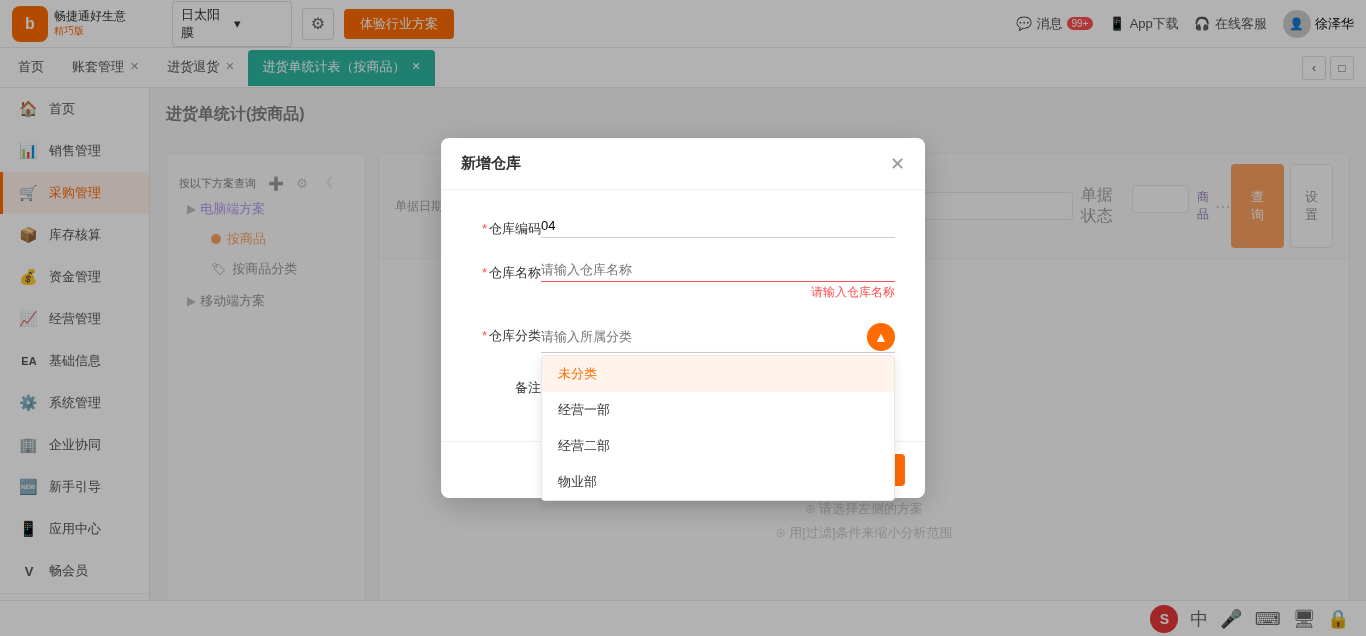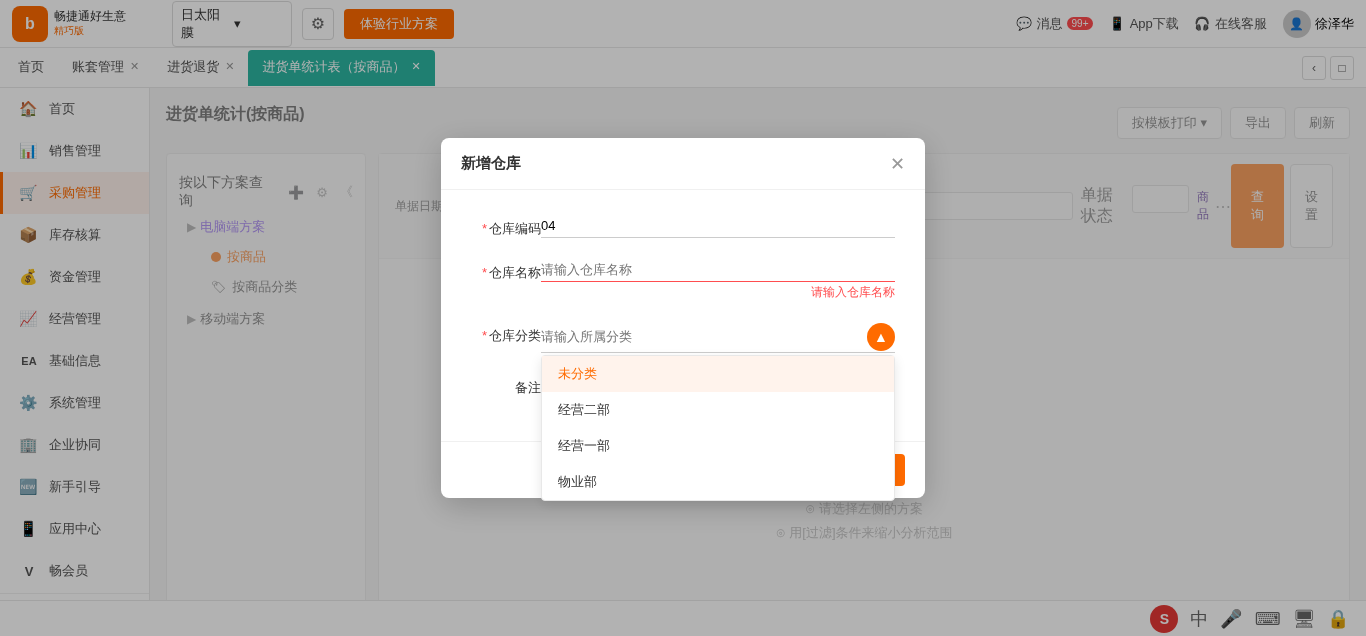--- a/index.html
+++ b/index.html
@@ -381,21 +381,21 @@
       font-size: 13px;
     }
 
     
     .bg-content {
       filter: blur(0px);
       opacity: 0.6;
     }
     .page-title-row {
       display: flex;
-      align-items: center;
+      align-items: flex-start;
       justify-content: space-between;
       margin-bottom: 12px;
     }
     .action-btns { display: flex; gap: 8px; }
     .btn-query {
       background: #ff6b00;
       color: white;
       border: none;
       border-radius: 4px;
       padding: 24px 20px;
@@ -604,38 +604,27 @@
 
     <div class="sidebar-footer">
       <span style="cursor:pointer;font-size:18px;color:#ff6b00;">⚙</span>
       <span style="cursor:pointer;font-size:18px;color:#aaa;">📢</span>
     </div>
   </div>
 
   <div class="content-area bg-content">
     <div class="page-title-row">
       <div class="page-title">进货单统计(按商品)</div>
-      <div class="action-btns">
-        <button class="btn-outline">
-          <span>按模板打印</span> ▾
-        </button>
-        <button class="btn-outline">
-          <span>导出</span>
-        </button>
-        <button class="btn-outline">
-          <span>刷新</span>
-        </button>
-      </div>
     </div>
 
     <div class="content-cols">
       <div class="left-panel">
         <div class="scheme-section">
           <div class="filter-row">
-            <span style="font-size:14px;color:#333;">按以下方案查询</span>
+            <span style="font-size:11px;color:#333;">按以下方案查询</span>
             <span style="color:#ff6b00;cursor:pointer;">➕</span>
             <span style="color:#aaa;cursor:pointer;">⚙</span>
             <span style="color:#aaa;cursor:pointer;">《</span>
           </div>
           <div style="padding-left:8px;">
             <div style="display:flex;align-items:center;gap:4px;margin-bottom:6px;">
               <span style="color:#999;font-size:12px;">▶</span>
               <span style="font-size:13px;color:#8b5cf6;">电脑端方案</span>
             </div>
             <div class="scheme-item active">
@@ -716,22 +705,22 @@
 
     <div class="form-row">
       <label class="form-label required">仓库分类</label>
       <div class="category-input-wrap">
         <input class="category-input" placeholder="请输入所属分类" style="">
         <div class="category-arrow">▲</div>
 
         
         <div class="category-dropdown">
           <div class="dropdown-item selected">未分类</div>
+          <div class="dropdown-item">经营一部</div>
           <div class="dropdown-item">经营二部</div>
-          <div class="dropdown-item">经营一部</div>
           <div class="dropdown-item">物业部</div>
         </div>
       </div>
     </div>
 
     <div class="form-row">
       <label class="form-label">备注</label>
       <div class="form-field">
         <input class="form-input" style="">
       </div>

